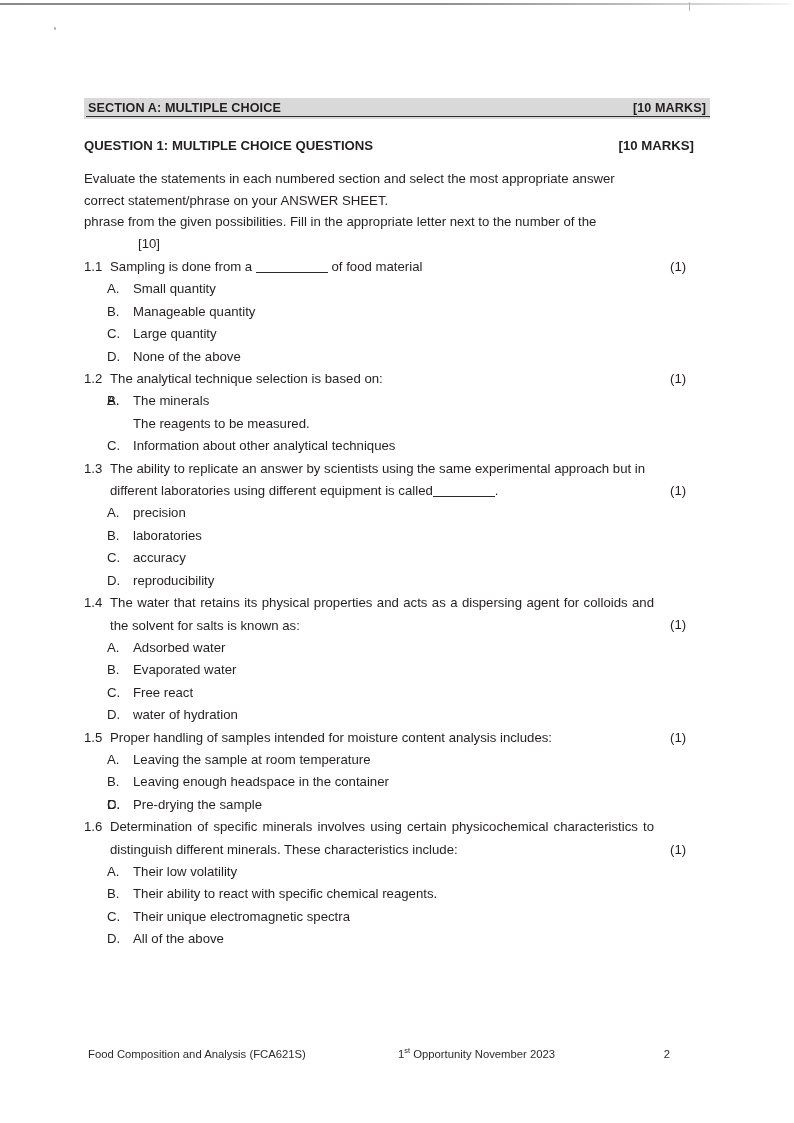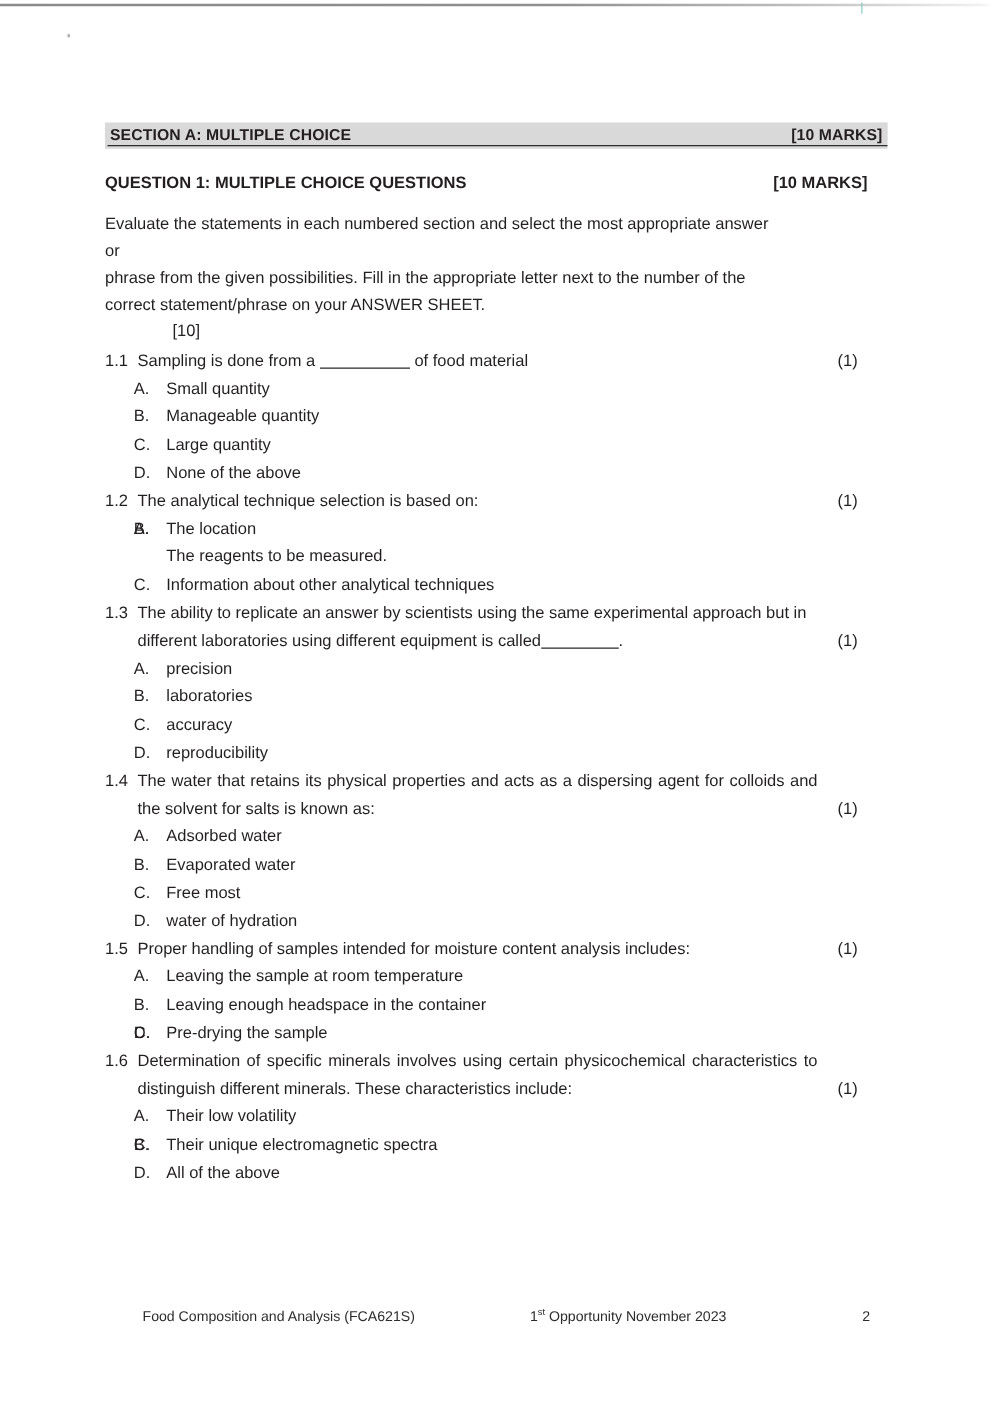--- a/index.html
+++ b/index.html
@@ -200,21 +200,20 @@
   
   .footer {
     position: absolute;
     left: 88px;
     top: 1048px;
     width: 616px;
     font-size: 11.3px;
     color: #2c2c2c;
     display: flex;
     align-items: baseline;
-    justify-content: flex-end;
   }
   .footer-left { width: 310px; }
   .footer-center { width: 232px; }
   .footer-right { text-align: right; width: 40px; padding-right: 8px;}
   .footer sup {
     font-size: 7.4px;
     vertical-align: super;
     line-height: 0;
   }
 </style>
@@ -235,23 +234,22 @@
       <span>[10 MARKS]</span>
     </div>
 
     <div class="q-heading">
       <span>QUESTION 1: MULTIPLE CHOICE QUESTIONS</span>
       <span>[10 MARKS]</span>
     </div>
 
     <div class="instructions">
       <p>Evaluate the statements in each numbered section and select the most appropriate answer</p>
-      <p>or</p>
+      <p>correct statement/phrase on your ANSWER SHEET.</p>
       <p>phrase from the given possibilities. Fill in the appropriate letter next to the number of the</p>
-      <p>correct statement/phrase on your ANSWER SHEET.</p>
       <p class="instr-indent">[10]</p>
     </div>
 
     <div class="qlist" id="question-list">
         <div class="question">
           <div class="q-body">
             <span class="q-num">1.1</span>
             <span class="q-text"><span>Sampling is done from a </span><span class="blank-line blank-w1"></span><span> of food material</span></span>
             <span class="q-marks inline-row">(1)</span>
           </div>
@@ -263,21 +261,21 @@
           </ul>
         </div>
         <div class="question">
           <div class="q-body">
             <span class="q-num">1.2</span>
             <span class="q-text"><span>The analytical technique selection is based on:</span><span></span></span>
             <span class="q-marks inline-row">(1)</span>
           </div>
           <ul class="options">
             <li class="option"><span class="option-letter">A.</span></li>
-            <li class="option"><span class="option-letter">B.</span><span>The location</span></li>
+            <li class="option"><span class="option-letter">B.</span><span>The minerals</span></li>
             <li class="option no-letter"><span>The reagents to be measured.</span></li>
             <li class="option"><span class="option-letter">C.</span><span>Information about other analytical techniques</span></li>
           </ul>
         </div>
         <div class="question">
           <div class="q-body">
             <span class="q-num">1.3</span>
             <span class="q-text"><span>The ability to replicate an answer by scientists using the same experimental approach but in different laboratories using different equipment is called</span><span class="blank-line blank-w2"></span><span>.</span></span>
             <span class="q-marks second-row">(1)</span>
           </div>
@@ -290,21 +288,21 @@
         </div>
         <div class="question">
           <div class="q-body">
             <span class="q-num">1.4</span>
             <span class="q-text justify"><span>The water that retains its physical properties and acts as a dispersing agent for colloids and the solvent for salts is known as:</span><span></span></span>
             <span class="q-marks second-row">(1)</span>
           </div>
           <ul class="options">
             <li class="option"><span class="option-letter">A.</span><span>Adsorbed water</span></li>
             <li class="option"><span class="option-letter">B.</span><span>Evaporated water</span></li>
-            <li class="option"><span class="option-letter">C.</span><span>Free most</span></li>
+            <li class="option"><span class="option-letter">C.</span><span>Free react</span></li>
             <li class="option"><span class="option-letter">D.</span><span>water of hydration</span></li>
           </ul>
         </div>
         <div class="question">
           <div class="q-body">
             <span class="q-num">1.5</span>
             <span class="q-text"><span>Proper handling of samples intended for moisture content analysis includes:</span><span></span></span>
             <span class="q-marks inline-row">(1)</span>
           </div>
           <ul class="options">
@@ -315,21 +313,21 @@
           </ul>
         </div>
         <div class="question">
           <div class="q-body">
             <span class="q-num">1.6</span>
             <span class="q-text justify"><span>Determination of specific minerals involves using certain physicochemical characteristics to distinguish different minerals. These characteristics include:</span><span></span></span>
             <span class="q-marks second-row">(1)</span>
           </div>
           <ul class="options">
             <li class="option"><span class="option-letter">A.</span><span>Their low volatility</span></li>
-            <li class="option"><span class="option-letter">B.</span></li>
+            <li class="option"><span class="option-letter">B.</span><span>Their ability to react with specific chemical reagents.</span></li>
             <li class="option"><span class="option-letter">C.</span><span>Their unique electromagnetic spectra</span></li>
             <li class="option"><span class="option-letter">D.</span><span>All of the above</span></li>
           </ul>
         </div>
       </div>
 
   </div>
 
   <div class="footer">
     <span class="footer-left">Food Composition and Analysis (FCA621S)</span>

